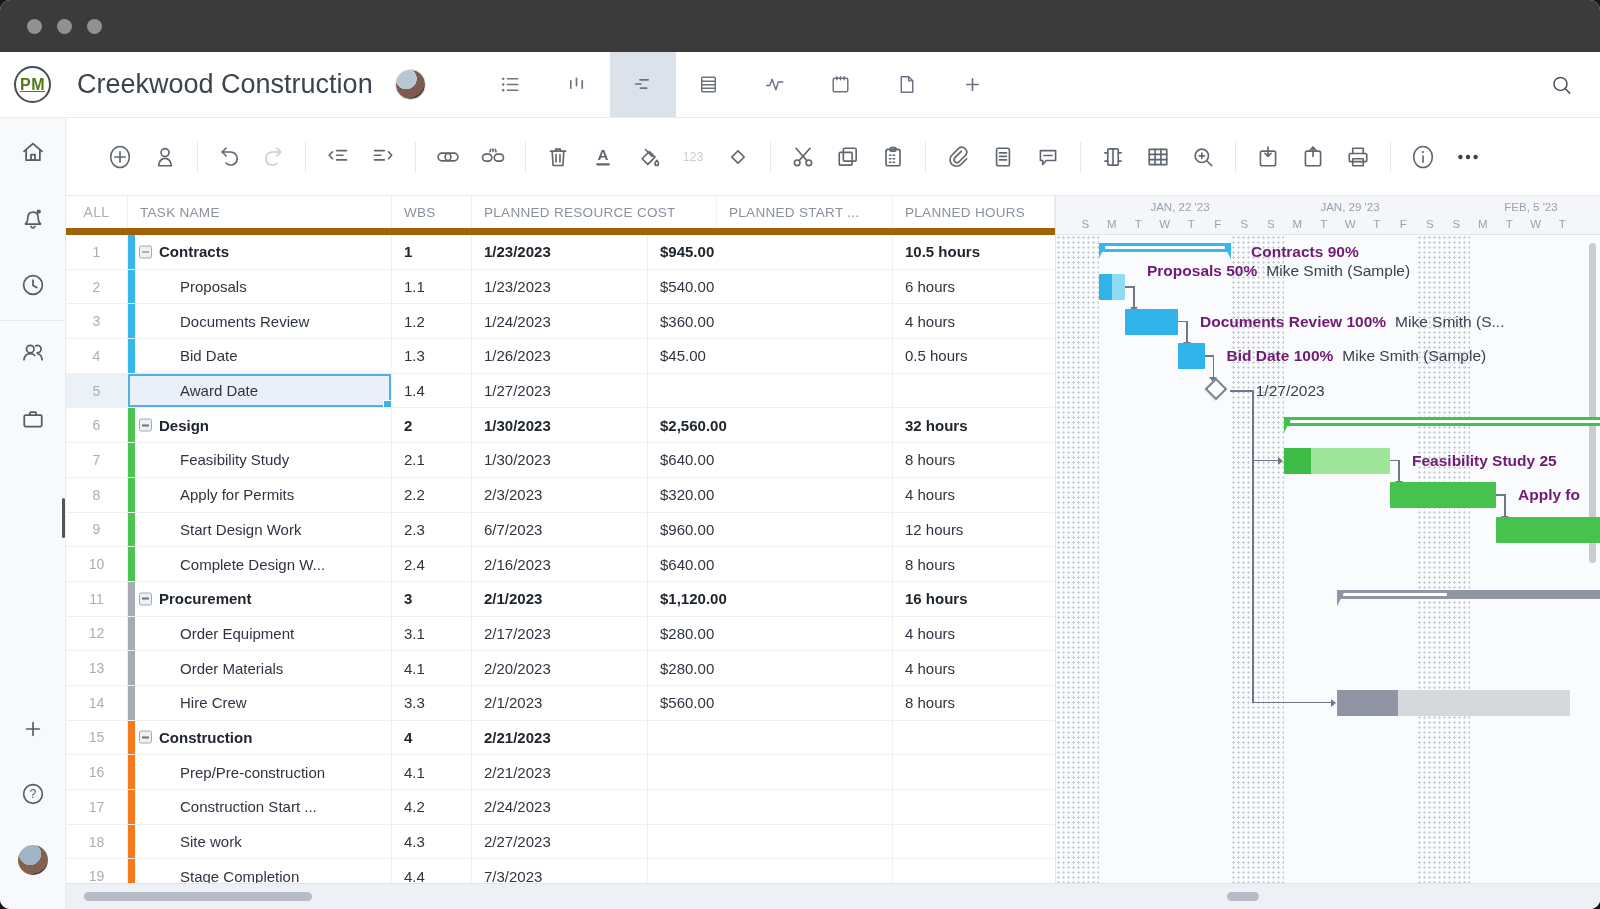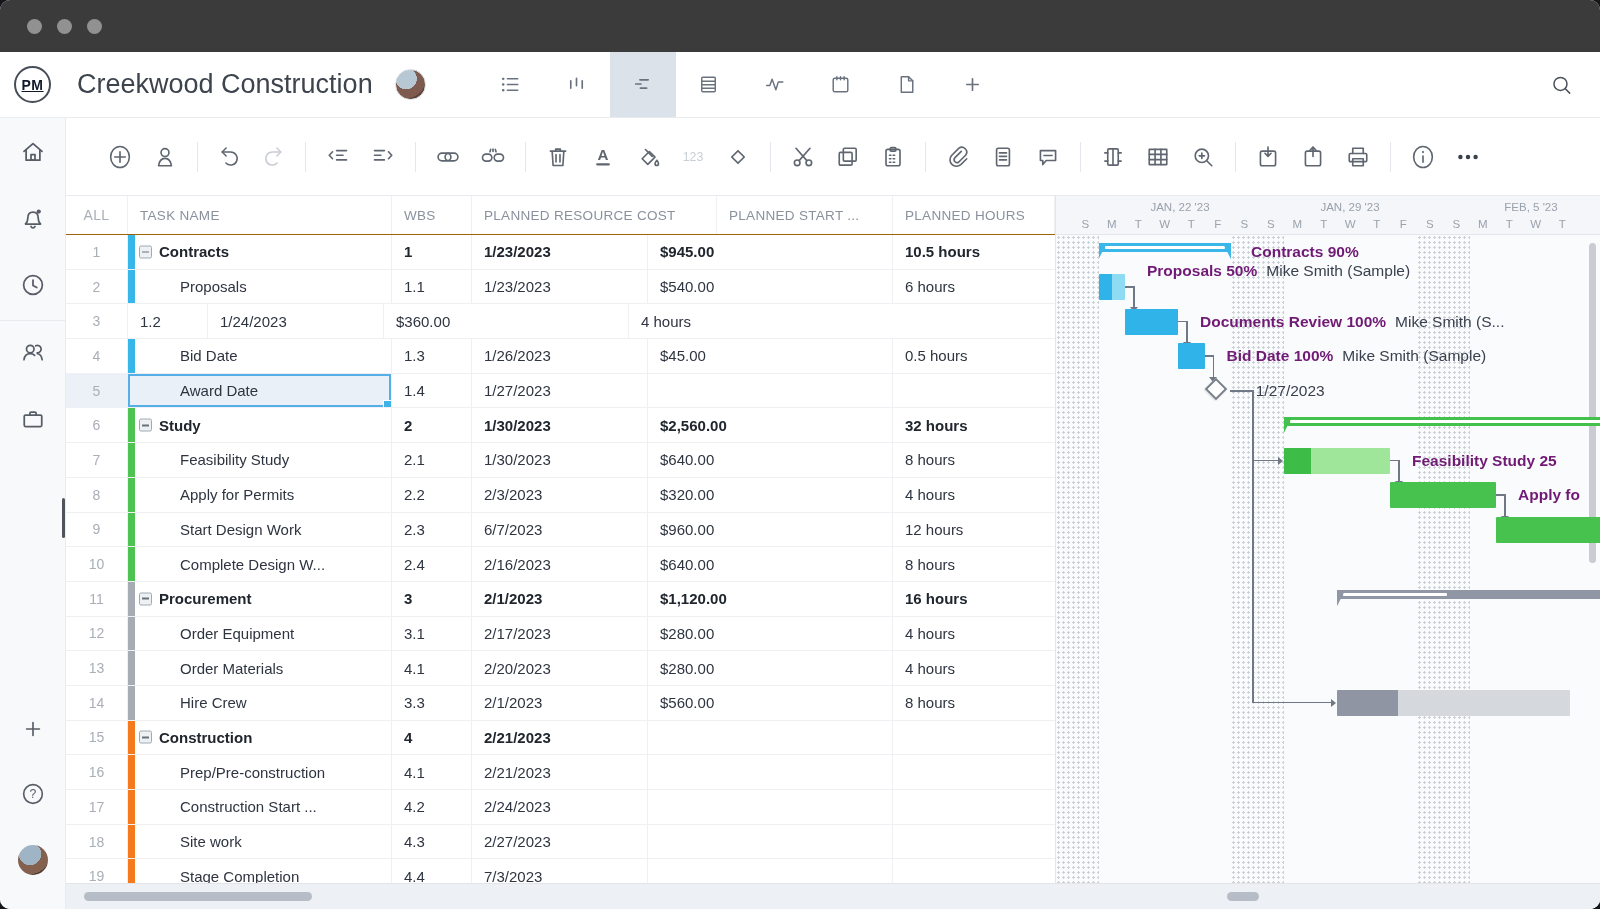--- a/index.html
+++ b/index.html
@@ -3,21 +3,21 @@
 <meta charset="utf-8">
 <style>
   html,body{margin:0;padding:0;background:#15161a;font-family:"Liberation Sans",sans-serif;}
   *{box-sizing:border-box;}
   .window{width:1600px;height:909px;border-radius:10px;overflow:hidden;position:relative;background:#fff;}
   
   .titlebar{height:52px;background:#3b3b3b;display:flex;align-items:center;padding-left:27px;gap:15px;}
   .tl-dot{width:15px;height:15px;border-radius:50%;background:#919191;}
   
   .header{height:66px;display:flex;align-items:center;border-bottom:1px solid #e9ebee;background:#fff;position:relative;}
-  .logo{width:37px;height:37px;border:2px solid #474e58;border-radius:50%;display:flex;align-items:center;justify-content:center;font-size:14px;font-weight:bold;color:#0f172a;margin-left:14px;letter-spacing:.5px;text-decoration:underline;}
+  .logo{width:37px;height:37px;border:2px solid #474e58;border-radius:50%;display:flex;align-items:center;justify-content:center;font-size:16px;font-weight:bold;color:#4d7c0f;margin-left:14px;letter-spacing:.5px;text-decoration:underline;}
   .title{margin-left:26px;font-size:27px;color:#3d444d;white-space:nowrap;}
   .avatar{width:31px;height:31px;border-radius:50%;margin-left:22px;background:radial-gradient(circle at 35% 30%,#b8c7d4 0 38%,#7e5b4e 39% 70%,#5c4438 71%);border:1px solid #d8dde2;}
   .tabs{display:flex;margin-left:52px;height:100%;align-items:stretch;}
   .tab{width:66px;display:flex;align-items:center;justify-content:center;color:#6a7280;cursor:pointer;}
   .tab.sel{background:#dbe2e9;}
   .search-btn{margin-left:auto;margin-right:26px;color:#4a515b;}
   
   .app-body{display:flex;height:791px;}
   .side{width:66px;background:#f8f9fa;border-right:1px solid #e9ebee;position:relative;flex:none;color:#565d66;}
   .side .icn{position:absolute;left:50%;transform:translateX(-50%);}
@@ -28,21 +28,21 @@
   
   .toolbar{height:77px;display:flex;align-items:center;padding-left:40px;background:#fff;color:#5f6670;flex:none;}
   .tgroup{display:flex;align-items:center;gap:17px;}
   .tsep{width:1px;height:30px;background:#e4e7eb;margin:0 18px;}
   .tbtn{display:flex;align-items:center;justify-content:center;cursor:pointer;}
   .tbtn.dis{color:#c9ced5;}
   .tbtn.dark{color:#39404a;}
   
   .content{flex:1;display:flex;position:relative;min-height:0;}
   .table-pane{width:989px;flex:none;display:flex;flex-direction:column;overflow:hidden;}
-  .t-header{height:40px;display:flex;border-top:1px solid #e7eaee;border-bottom:1px solid #a16207;color:#8a919d;font-size:13.5px;letter-spacing:.3px;flex:none;text-align:center;}
+  .t-header{height:40px;display:flex;border-top:1px solid #e7eaee;border-bottom:7px solid #a16207;color:#8a919d;font-size:13.5px;letter-spacing:.3px;flex:none;text-align:center;}
   .t-header .hc{display:flex;align-items:center;padding-left:12px;border-right:1px solid #eef0f3;white-space:nowrap;overflow:hidden;}
   .t-body{flex:1;overflow:hidden;position:relative;}
   .trow{display:flex;height:34.7px;border-bottom:1px solid #eef0f3;font-size:15px;color:#2e3440;background:#fff;}
   .trow.group{font-weight:bold;color:#20262e;}
   .cell{display:flex;align-items:center;padding-left:12px;border-right:1px solid #eef0f3;white-space:nowrap;overflow:hidden;}
   .c-num{width:62px;justify-content:center;padding-left:0;color:#a9aeb7;font-weight:400;font-size:14px;}
   .c-name{width:264px;position:relative;padding-left:0;}
   .c-wbs{width:80px;}
   .c-start{width:176px;}
   .c-cost{width:245px;}
@@ -489,20 +489,24 @@
                   <span class="rowbar" style="background: rgb(54, 182, 233);"></span>
                   <span class="nm-child">Proposals</span>
                 </div>
                 <div class="cell c-wbs">1.1</div>
                 <div class="cell c-start">1/23/2023</div>
                 <div class="cell c-cost">$540.00</div>
                 <div class="cell c-hours">6 hours</div>
               </div>
               <div class="trow">
                 <div class="cell c-num">3</div>
+                <div class="cell c-name">
+                  <span class="rowbar" style="background: rgb(54, 182, 233);"></span>
+                  <span class="nm-child">Documents Review</span>
+                </div>
                 <div class="cell c-wbs">1.2</div>
                 <div class="cell c-start">1/24/2023</div>
                 <div class="cell c-cost">$360.00</div>
                 <div class="cell c-hours">4 hours</div>
               </div>
               <div class="trow">
                 <div class="cell c-num">4</div>
                 <div class="cell c-name">
                   <span class="rowbar" style="background: rgb(54, 182, 233);"></span>
                   <span class="nm-child">Bid Date</span>
@@ -521,21 +525,21 @@
                 <div class="cell c-wbs">1.4</div>
                 <div class="cell c-start">1/27/2023</div>
                 <div class="cell c-cost"></div>
                 <div class="cell c-hours"></div>
               </div>
               <div class="trow group">
                 <div class="cell c-num">6</div>
                 <div class="cell c-name">
                   <span class="rowbar" style="background: rgb(76, 195, 83);"></span>
                   <span class="collapse"></span>
-                  <span class="nm-group">Study</span>
+                  <span class="nm-group">Design</span>
                 </div>
                 <div class="cell c-wbs">2</div>
                 <div class="cell c-start">1/30/2023</div>
                 <div class="cell c-cost">$2,560.00</div>
                 <div class="cell c-hours">32 hours</div>
               </div>
               <div class="trow">
                 <div class="cell c-num">7</div>
                 <div class="cell c-name">
                   <span class="rowbar" style="background: rgb(76, 195, 83);"></span>

